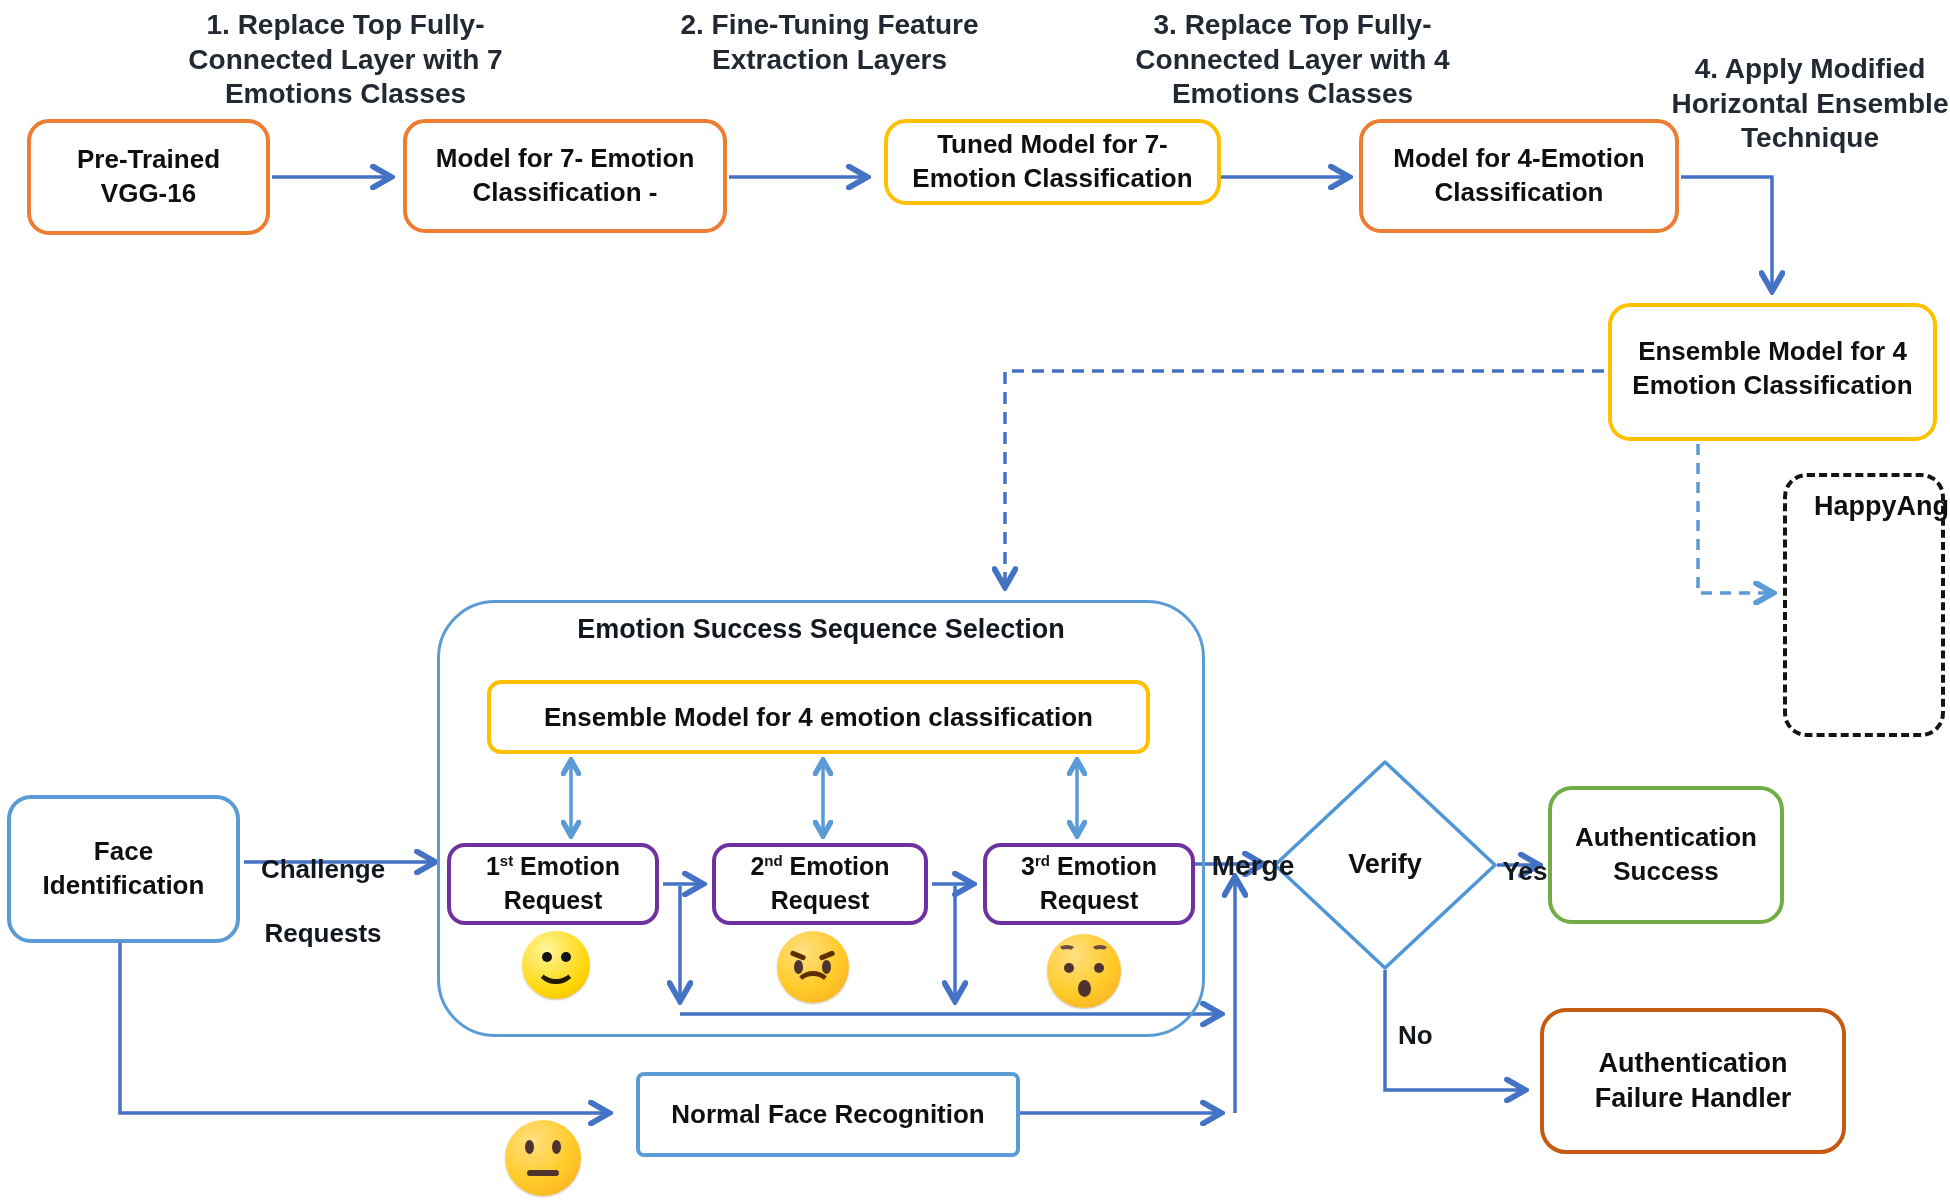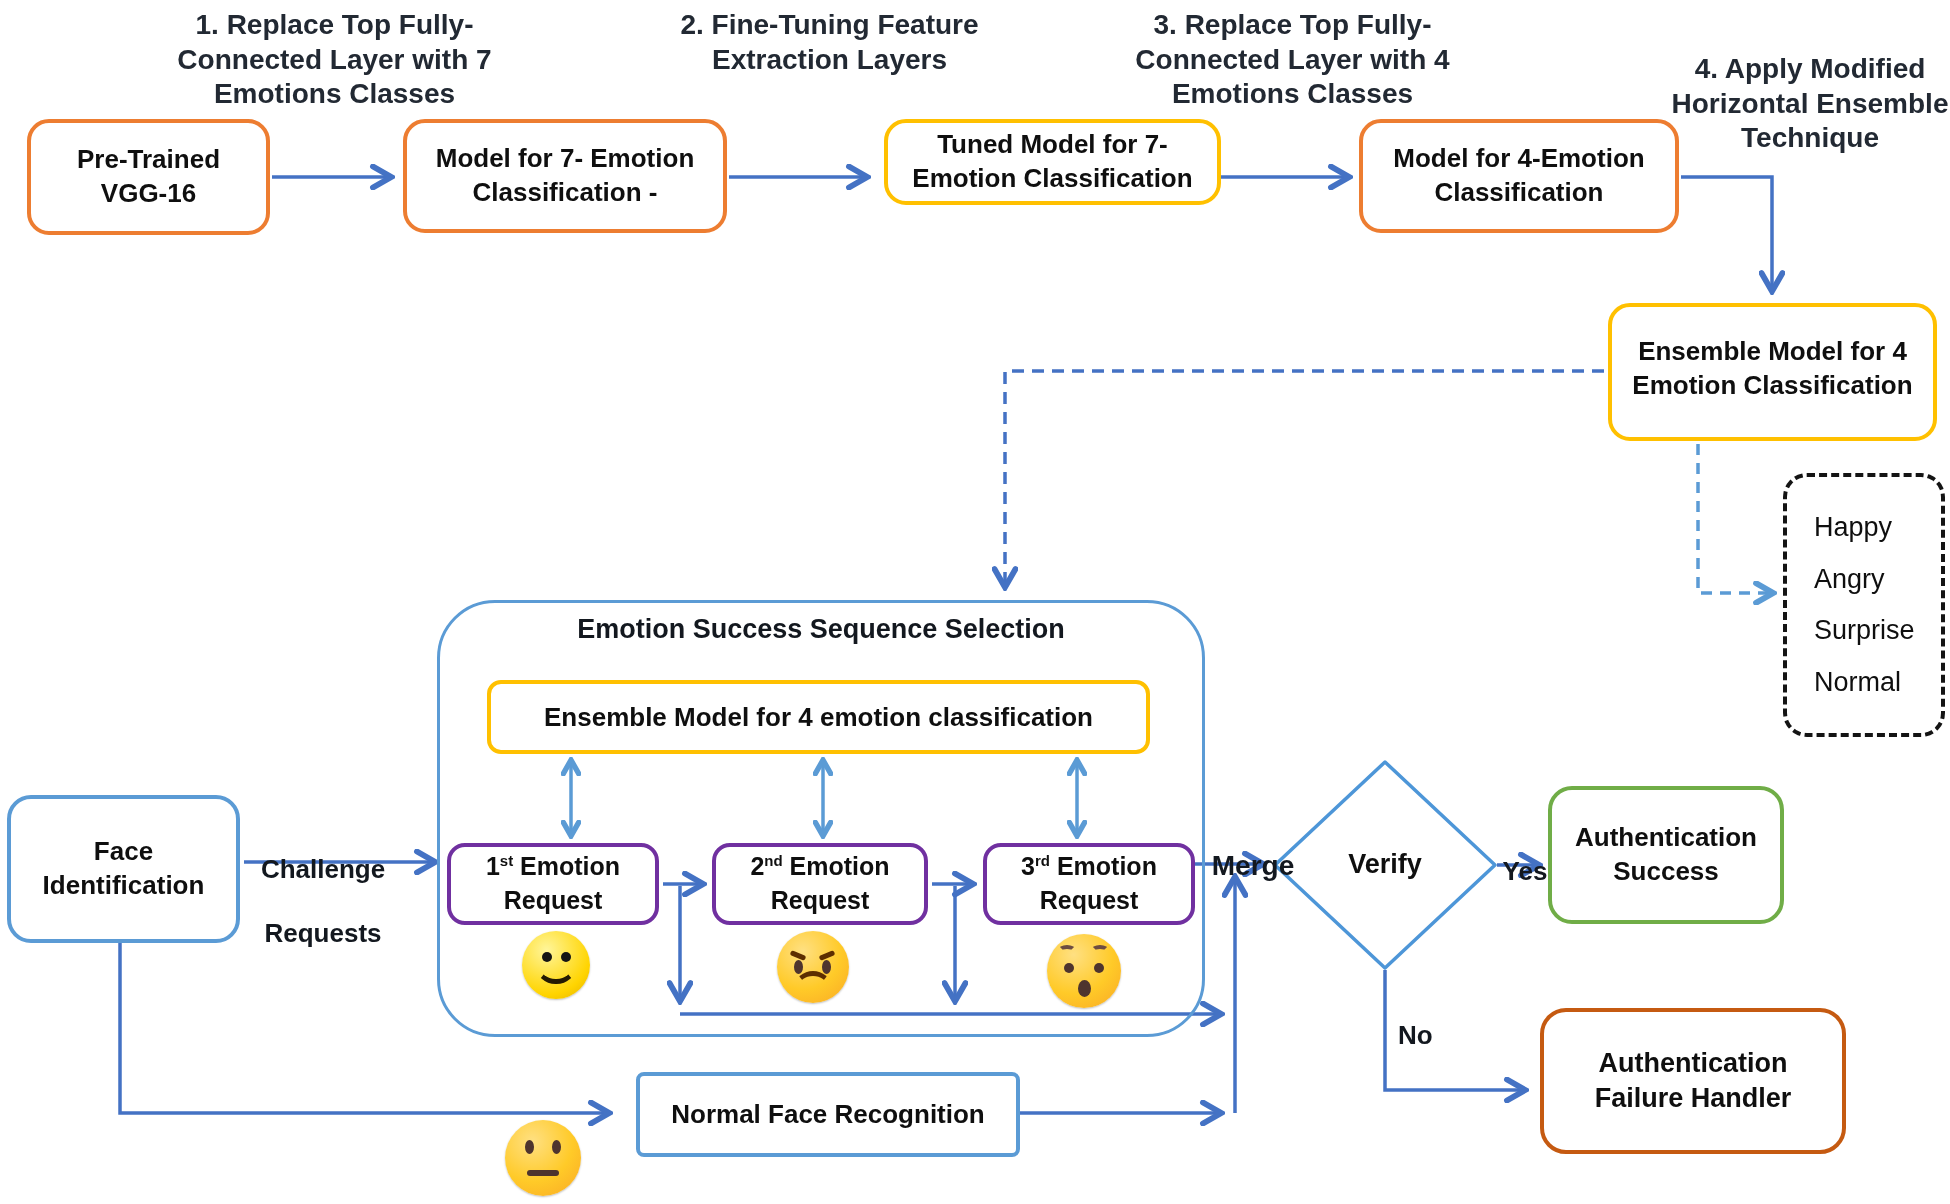--- a/index.html
+++ b/index.html
@@ -17,22 +17,22 @@
   .border-green{border-color:#70AD47;}
   .border-darkorange{border-color:#C55A11;}
   .container-box{position:absolute;z-index:2;border:3px solid #5B9BD5;border-radius:58px;background:transparent;box-sizing:border-box;}
   .container-title{position:absolute;z-index:3;font-weight:bold;font-size:27px;color:#13181f;text-align:center;}
   .req-box{position:absolute;z-index:3;background:#fff;border:4px solid #7030A0;border-radius:18px;
            display:flex;flex-direction:column;align-items:center;justify-content:center;
            font-weight:bold;font-size:25px;line-height:1.35;color:#0f0f0f;box-sizing:border-box;}
   .req-box sup{font-size:15px;line-height:0;}
   .edge-label{position:absolute;z-index:4;font-weight:bold;font-size:26px;color:#13181f;text-align:center;margin-top:44px;}
   .dash-box{position:absolute;z-index:3;background:#fff;border:4px dashed #141414;border-radius:24px;
-            box-sizing:border-box;display:flex;flex-direction:column;justify-content:space-evenly;
-            padding:14px 10px 14px 27px;font-weight:normal;font-size:27px;color:#0f0f0f;}
+            box-sizing:border-box;display:flex;justify-content:space-evenly;
+            padding:14px 10px 14px 27px;font-weight:bold;font-size:27px;color:#0f0f0f;}
   .verify-label{position:absolute;z-index:4;font-weight:bold;font-size:27px;color:#0f0f0f;text-align:center;}
   
   .emoji{position:absolute;z-index:3;border-radius:50%;}
   .emoji .part{position:absolute;}
   .em-happy{background:radial-gradient(circle at 36% 28%, #fff59a 0%, #ffe13a 42%, #ffd400 68%, #e3ae00 100%);
             box-shadow:0 1px 2px rgba(0,0,0,.25);}
   .em-warm{background:radial-gradient(circle at 36% 28%, #ffe082 0%, #ffca28 55%, #f9a825 100%);
            box-shadow:0 1px 2px rgba(0,0,0,.25);}
   .eye-dot{background:#141414;border-radius:50%;width:10px;height:10px;}
   .eye-oval{background:#4e342e;border-radius:50%;width:9px;height:14px;}
@@ -90,21 +90,21 @@
 
     <path d="M120 917 V1113 H608" stroke="#4472C4" stroke-width="3.5" fill="none" marker-end="url(#mD)"></path>
     <path d="M1009 1113 H1220" stroke="#4472C4" stroke-width="3.5" fill="none" marker-end="url(#mD)"></path>
 
     <polygon points="1275,865 1385,762 1495,865 1385,968" fill="#ffffff" stroke="#4D96D8" stroke-width="3.5" stroke-linejoin="round"></polygon>
 
     <path d="M1497 865 H1538" stroke="#4472C4" stroke-width="3.5" fill="none" marker-end="url(#mD)"></path>
     <path d="M1385 970 V1090 H1524" stroke="#4472C4" stroke-width="3.5" fill="none" marker-end="url(#mD)"></path>
   </svg>
 
-  <div class="step-label" style="left:137px;top:8px;width:395px;">1. Replace Top Fully-
+  <div class="step-label" style="left:148px;top:8px;width:395px;">1. Replace Top Fully-
 Connected Layer with 7
 Emotions Classes</div>
   <div class="step-label" style="left:632px;top:8px;width:395px;">2. Fine-Tuning Feature
 Extraction Layers</div>
   <div class="step-label" style="left:1095px;top:8px;width:395px;">3. Replace Top Fully-
 Connected Layer with 4
 Emotions Classes</div>
   <div class="step-label" style="left:1630px;top:52px;width:360px;">4. Apply Modified
 Horizontal Ensemble
 Technique</div>

